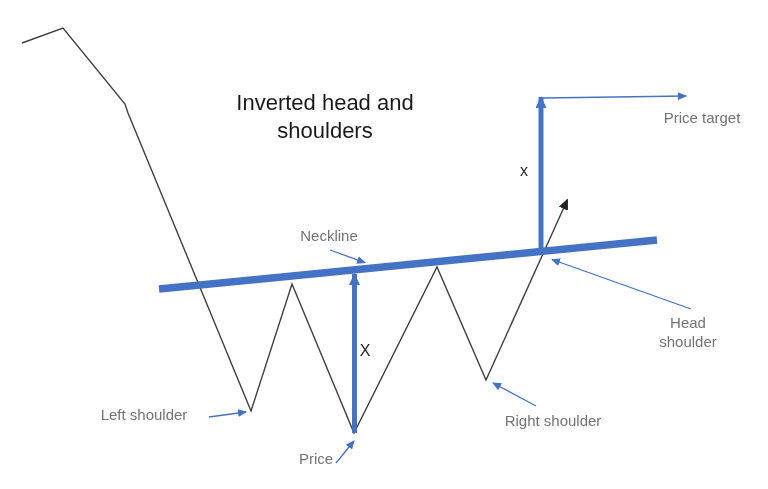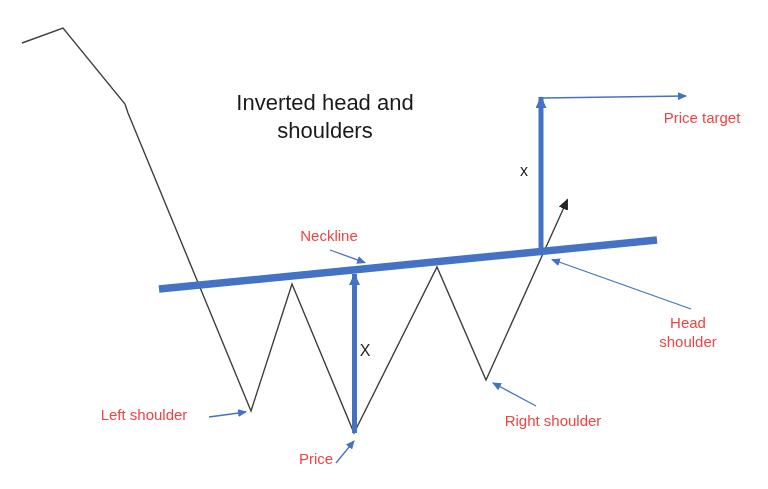--- a/index.html
+++ b/index.html
@@ -11,21 +11,21 @@
     color:#1f1f1f;
     overflow:hidden;
   }
   .canvas svg{position:absolute;left:0;top:0;}
   .lbl{
     position:absolute;
     transform:translate(-50%,-50%);
     white-space:nowrap;
     font-size:15px;
     line-height:18.5px;
-    color:#ef4444;
+    color:#737373;
     text-align:center;
   }
   .title{
     font-size:22px;
     line-height:28px;
     color:#1a1a1a;
   }
   .measure{
     font-size:16px;
     color:#262626;

